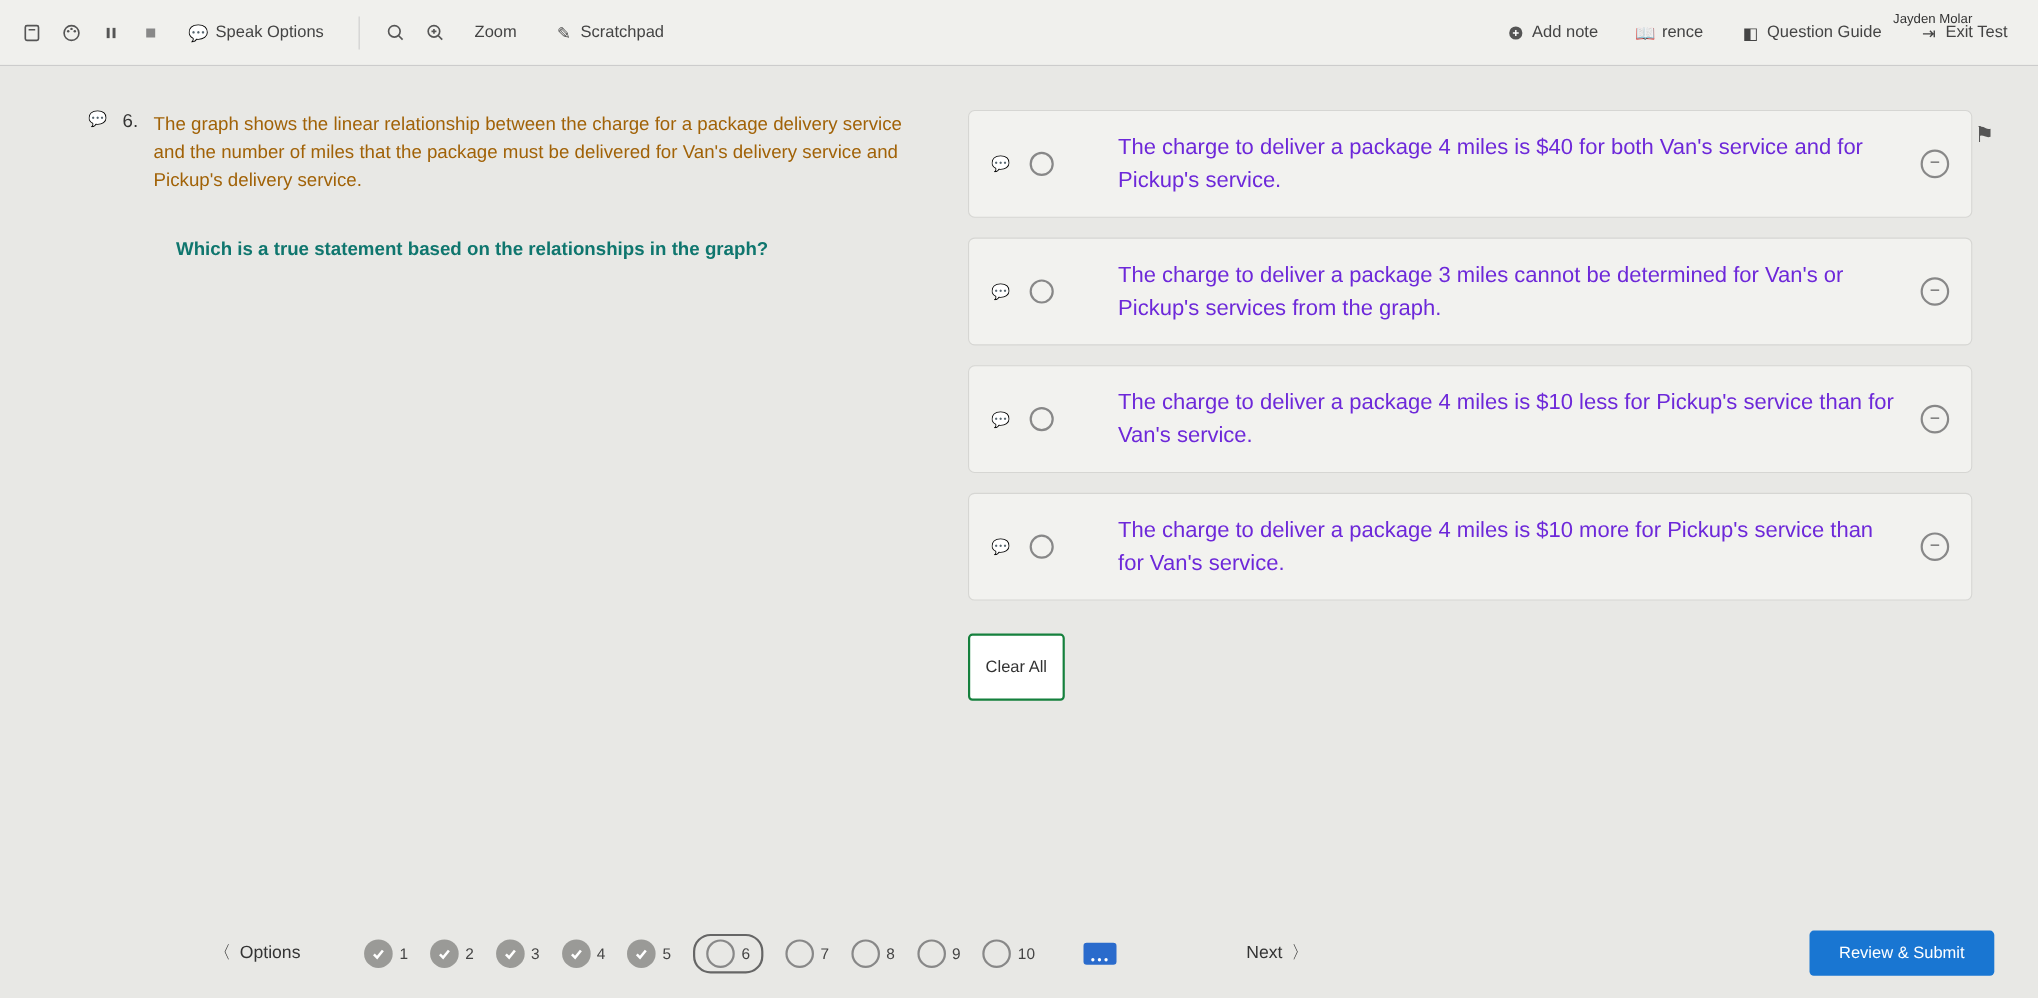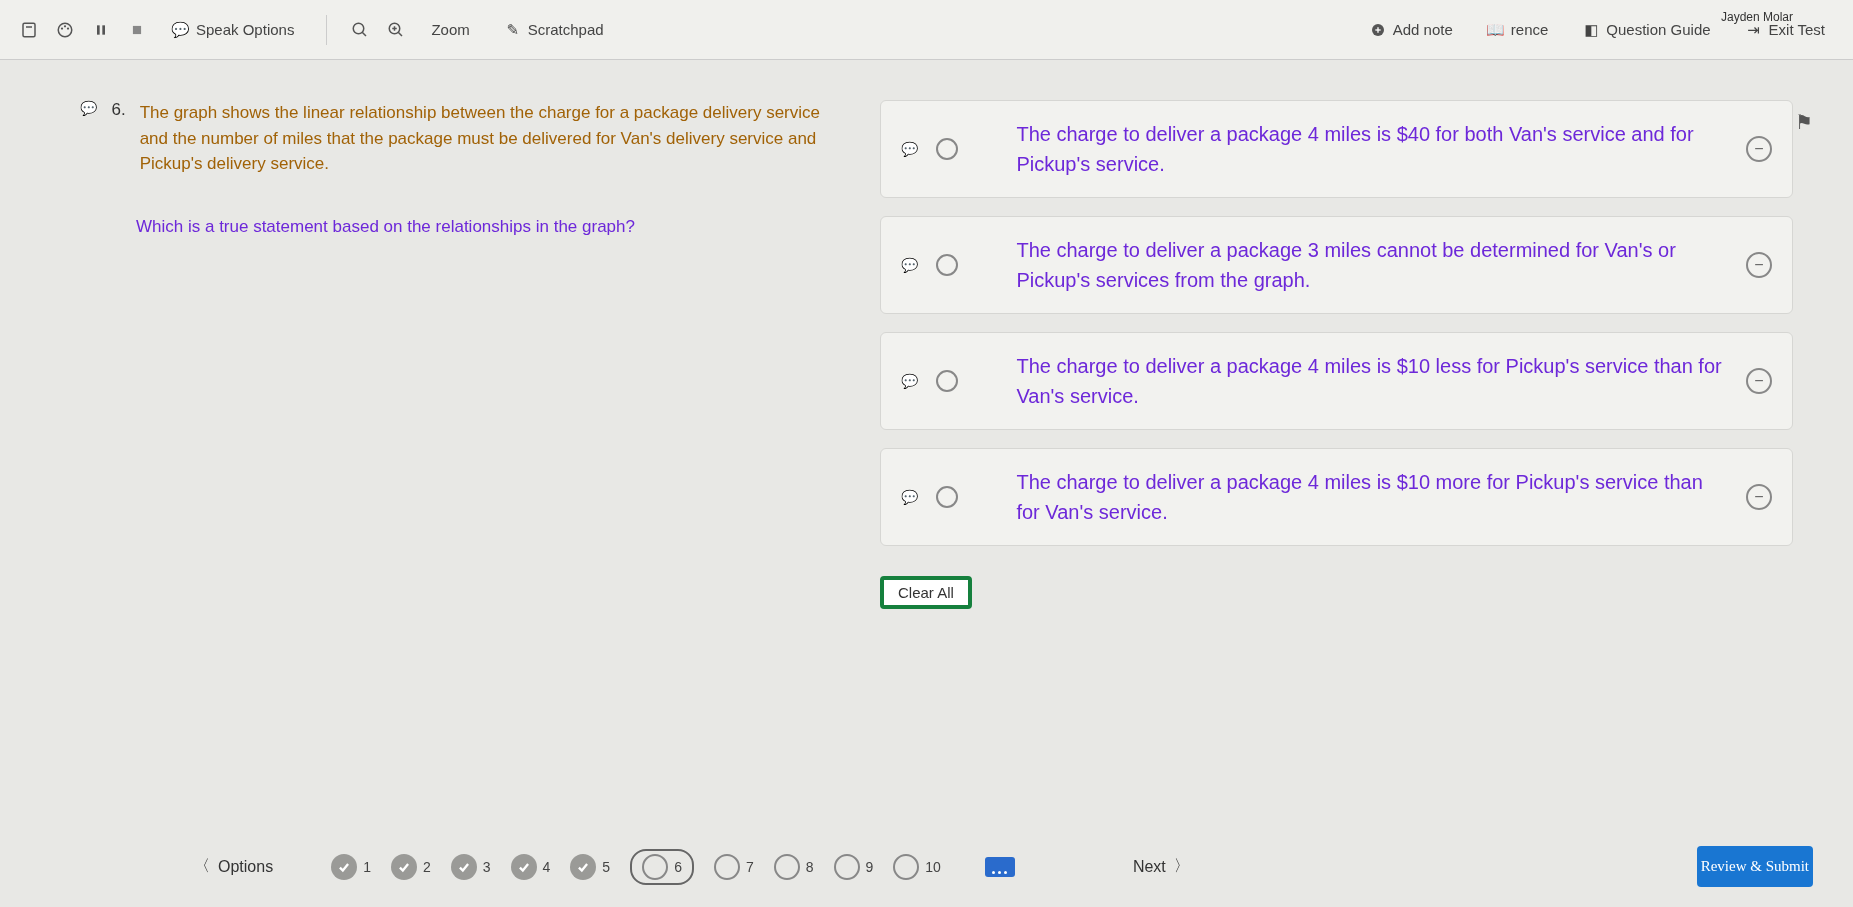--- a/index.html
+++ b/index.html
@@ -14,44 +14,44 @@
 .tb-right { margin-left: auto; display: flex; align-items: center; gap: 18px; }
 
 .main { display: flex; padding: 40px 60px 0 80px; gap: 40px; height: calc(100% - 60px - 90px); }
 .left-col { flex: 0 0 760px; }
 .right-col { flex: 1; display: flex; flex-direction: column; gap: 18px; }
 
 .q-header { display: flex; align-items: flex-start; gap: 14px; margin-bottom: 40px; }
 .q-speak { font-size: 14px; color: #555; }
 .q-num { font-size: 17px; color: #333; }
 .q-text { font-size: 17px; color: #a16207; line-height: 1.5; }
-.q-sub { margin-left: 56px; font-size: 17px; color: #6d28d9; margin-top: 40px; }
+.q-sub { margin-left: 80px; font-size: 17px; color: #0f766e; margin-top: 40px; font-weight: bold; }
 
 .choice { display: flex; align-items: center; background: #f2f2ef; border: 1px solid #d6d6d3; border-radius: 6px; padding: 18px 20px; gap: 18px; }
 .choice-speak { font-size: 14px; color: #555; cursor: pointer; }
 .choice-radio { width: 22px; height: 22px; border: 2px solid #888; border-radius: 50%; flex-shrink: 0; cursor: pointer; }
 .choice-text { flex: 1; font-size: 20px; color: #6d28d9; line-height: 1.5; margin-left: 40px; }
 .choice-elim { width: 26px; height: 26px; border: 2px solid #888; border-radius: 50%; display: flex; align-items: center; justify-content: center; cursor: pointer; font-size: 16px; color: #666; flex-shrink: 0; }
 
-.clear-all { align-self: flex-start; border: 4px solid #15803d; background: #fff; padding: 4px 14px; font-size: 15px; color: #333; border-radius: 4px; cursor: pointer; margin-top: 12px; }
+.clear-all { align-self: flex-start; border: 2px solid #15803d; background: #fff; padding: 20px 14px; font-size: 15px; color: #333; border-radius: 4px; cursor: pointer; margin-top: 12px; }
 
 .flag-corner { position: absolute; top: 110px; right: 40px; font-size: 20px; color: #555; cursor: pointer; }
 
 .footer { position: absolute; bottom: 20px; left: 0; right: 0; display: flex; align-items: center; padding: 0 40px 0 180px; gap: 14px; }
 .prev-btn, .next-btn { font-size: 16px; color: #333; cursor: pointer; padding: 8px 14px; display: flex; align-items: center; gap: 8px; }
 .pager { display: flex; align-items: center; gap: 20px; margin: 0 30px; }
 .pill { display: flex; align-items: center; gap: 6px; cursor: pointer; }
 .pill-circle { width: 26px; height: 26px; border-radius: 50%; display: flex; align-items: center; justify-content: center; }
 .pill-done { background: #9a9a97; color: #fff; }
 .pill-open { border: 2px solid #888; color: #555; background: transparent; }
 .pill-current { border: 2px solid #666; border-radius: 16px; padding: 3px 10px; display: flex; align-items: center; gap: 6px; }
 .pill-label { font-size: 14px; color: #444; }
 .dots-ind { width: 30px; height: 20px; background: #2a6bcc; border-radius: 3px; display: flex; align-items: flex-end; justify-content: center; gap: 3px; padding-bottom: 3px; }
 .dots-ind span { width: 3px; height: 3px; background: #fff; border-radius: 50%; }
-.review-btn { background: #1976d2; color: #fff; border: none; padding: 12px 4px; font-size: 15px; border-radius: 4px; cursor: pointer; margin-left: auto; font-family: Liberation Serif, serif; }
+.review-btn { background: #1976d2; color: #fff; border: none; padding: 12px 27px; font-size: 15px; border-radius: 4px; cursor: pointer; margin-left: auto; }
 .check-svg { width: 14px; height: 14px; }
 </style>
 </head>
 <body>
 
 <div class="student-name">Jayden Molar</div>
 
 <div class="topbar">
   <div class="tb-left">
     <span class="tb-icon">

